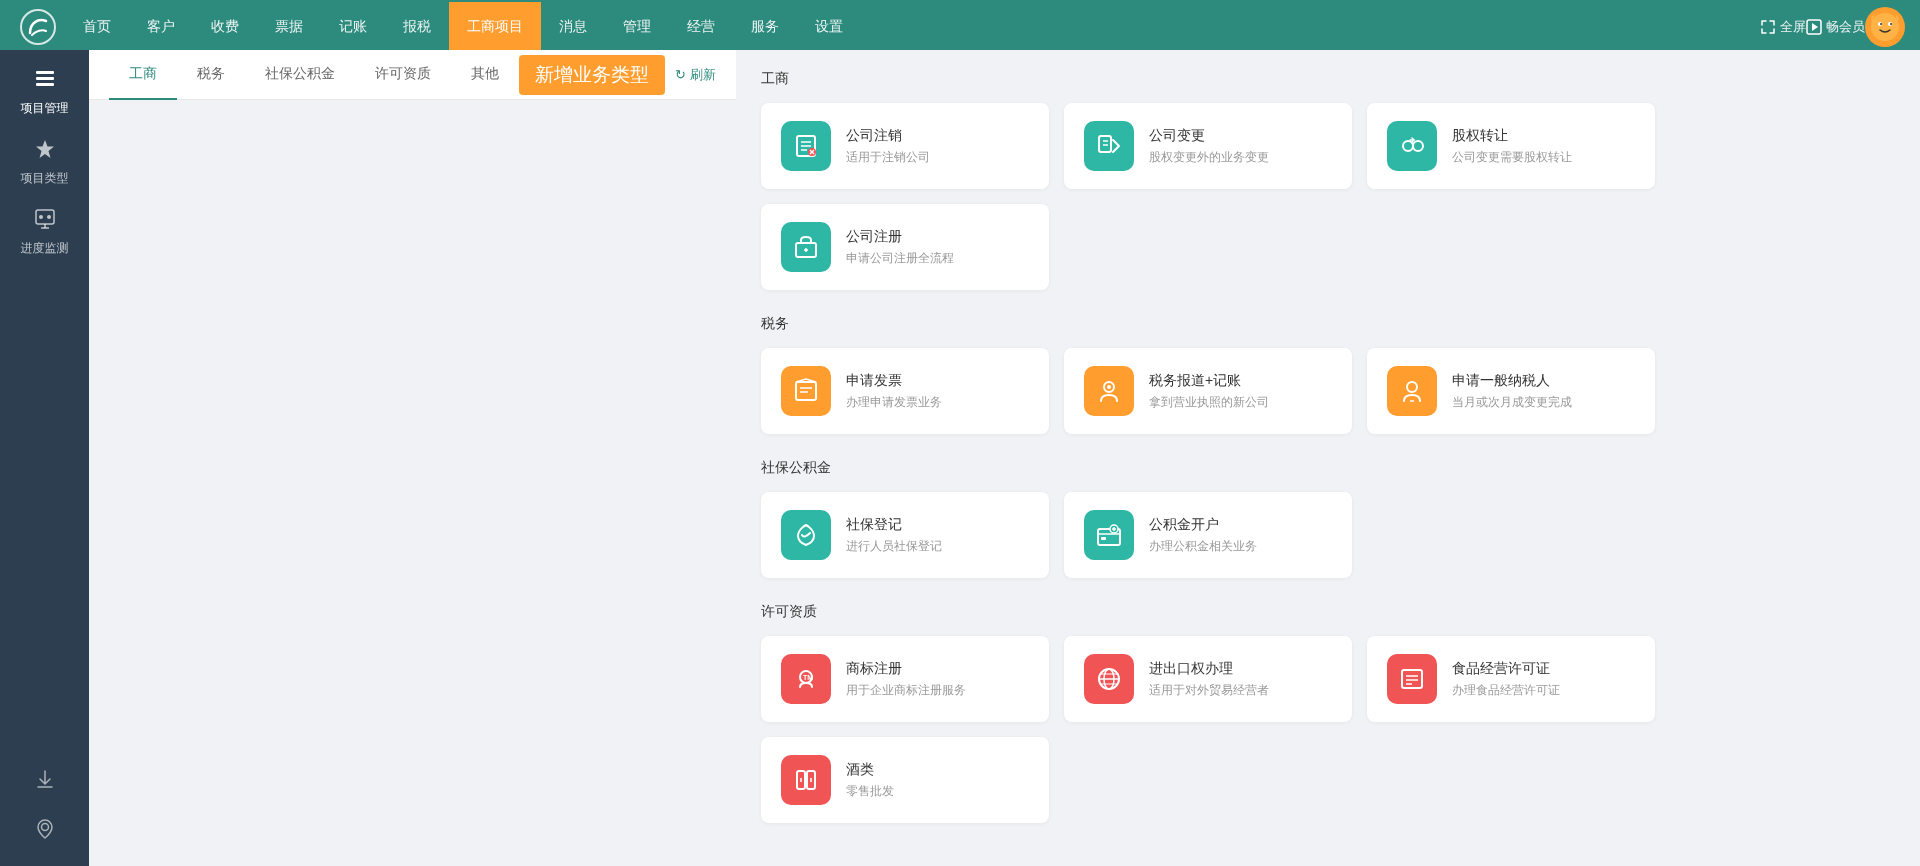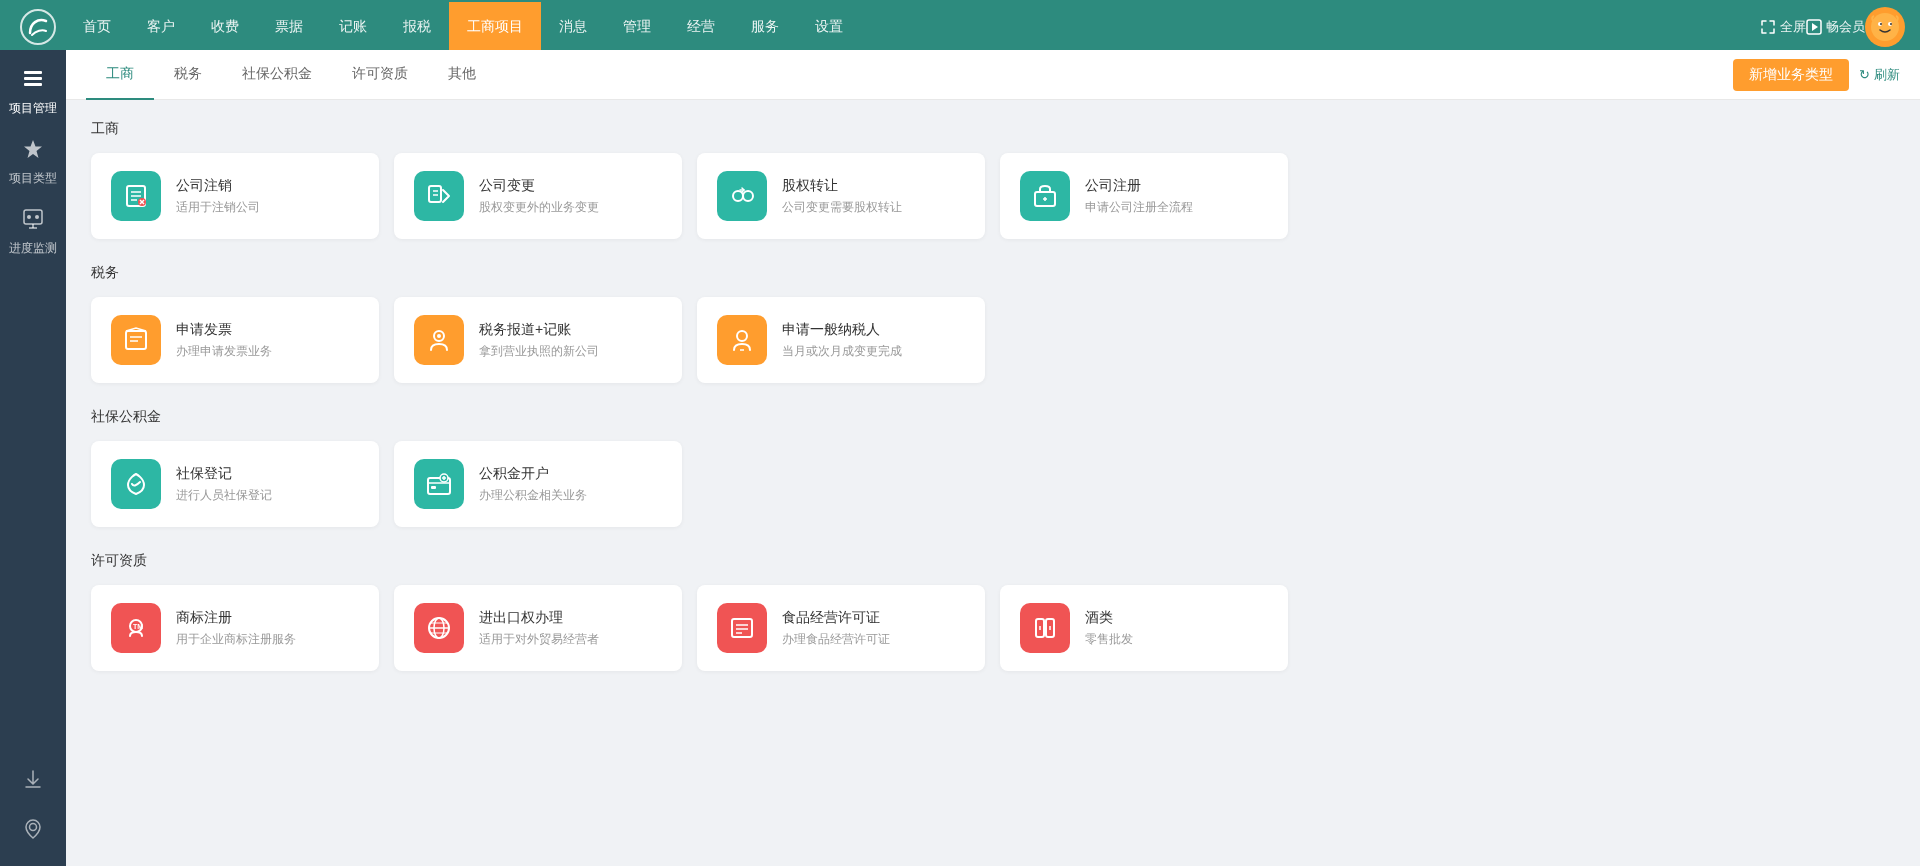--- a/index.html
+++ b/index.html
@@ -82,21 +82,21 @@
 
     
     .main-layout {
       display: flex;
       flex: 1;
       overflow: hidden;
     }
 
     
     .sidebar {
-      width: 66px;
+      width: 89px;
       background: #2c3e50;
       display: flex;
       flex-direction: column;
       align-items: center;
       padding-top: 10px;
       gap: 5px;
       flex-shrink: 0;
     }
     .sidebar-item {
       width: 70px;
@@ -130,21 +130,21 @@
       justify-content: center;
       color: rgba(255,255,255,0.6);
       font-size: 20px;
       cursor: pointer;
     }
 
     
     .content-area {
       flex: 1;
       display: flex;
-      flex-direction: column;
+      flex-direction: row;
       overflow: hidden;
       background: #f0f2f5;
     }
 
     
     .tab-bar {
       background: white;
       display: flex;
       align-items: center;
       padding: 0 20px;
@@ -173,21 +173,21 @@
       display: flex;
       align-items: center;
       gap: 10px;
     }
     .btn-add {
       background: #ff9d2e;
       color: white;
       border: none;
       border-radius: 4px;
       padding: 7px 16px;
-      font-size: 14px;
+      font-size: 19px;
       cursor: pointer;
       white-space: nowrap;
     }
     .btn-refresh {
       color: #2d8b7e;
       font-size: 13px;
       cursor: pointer;
       display: flex;
       align-items: center;
       gap: 4px;

